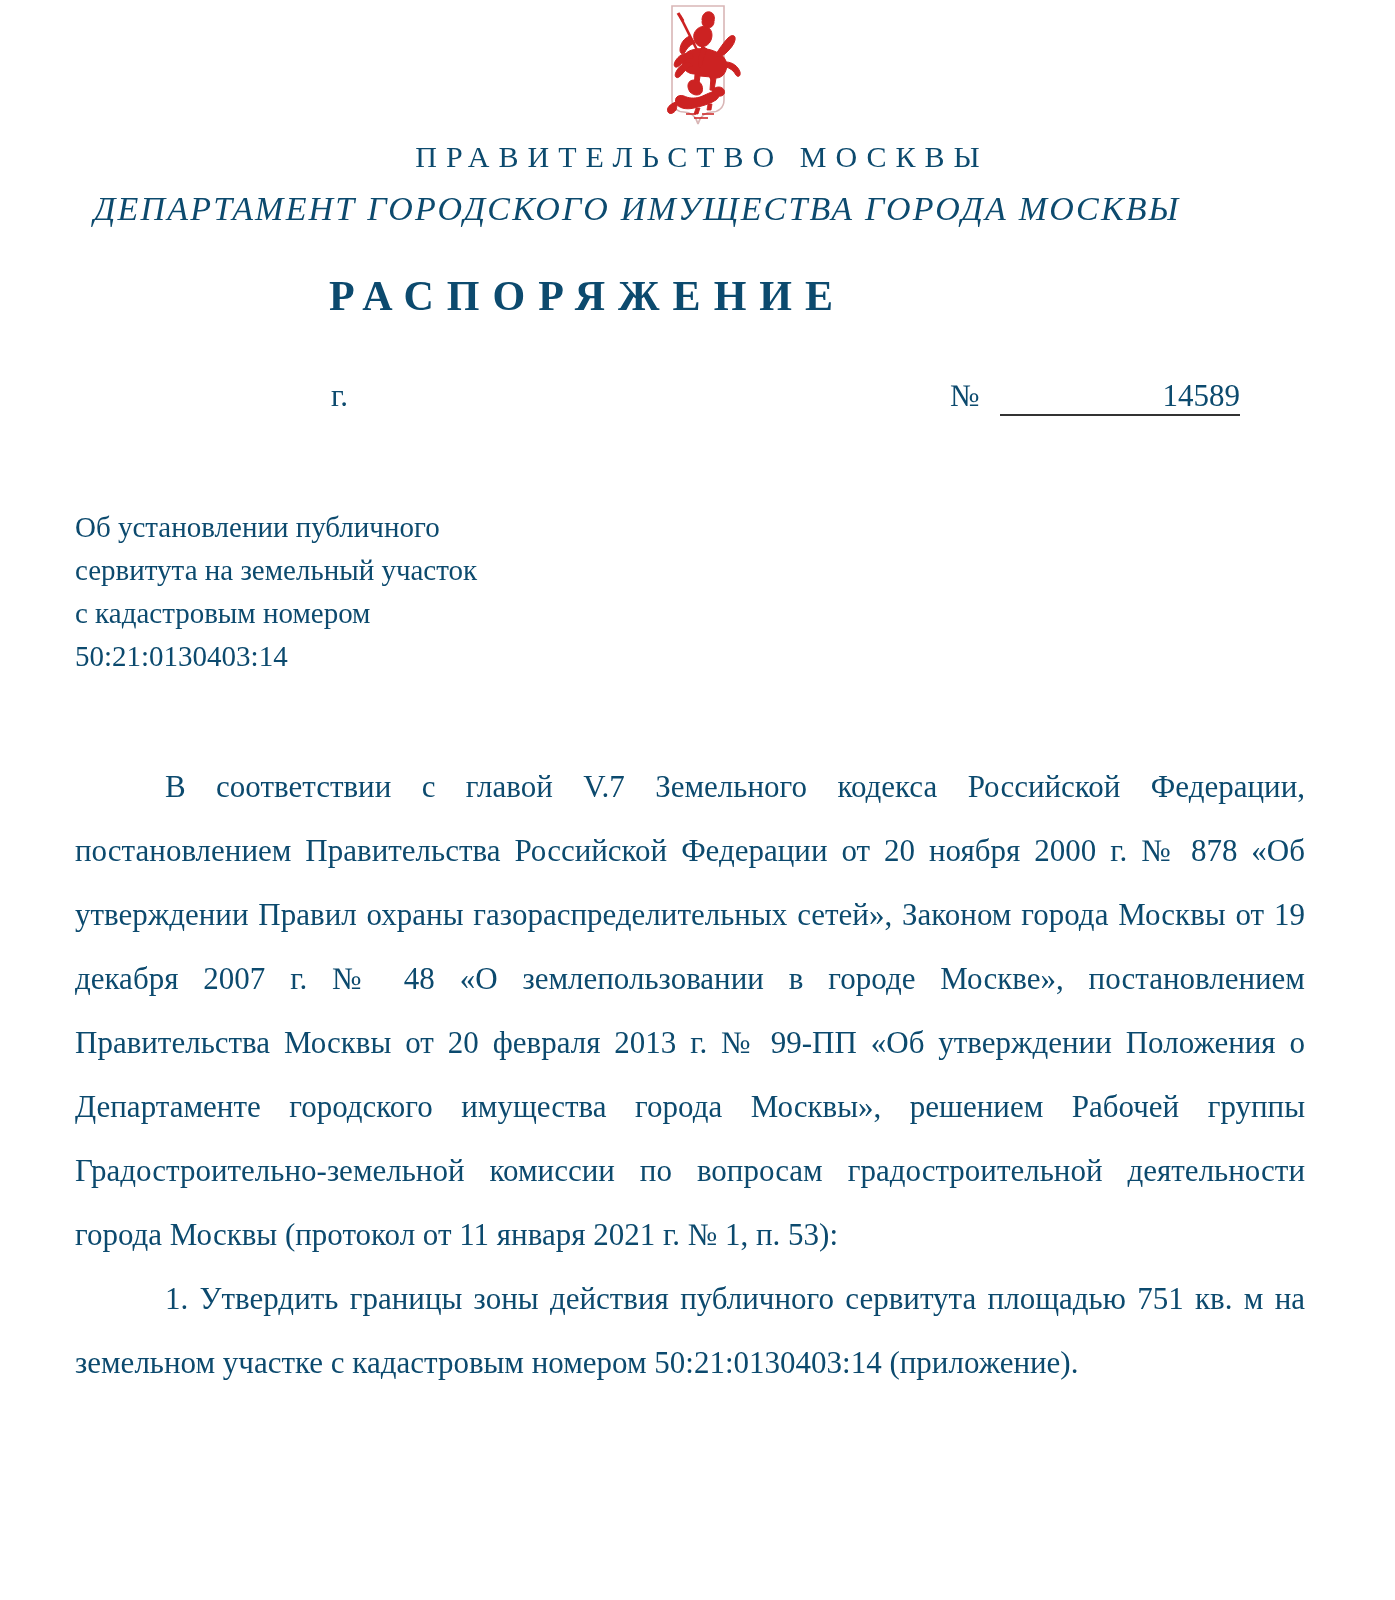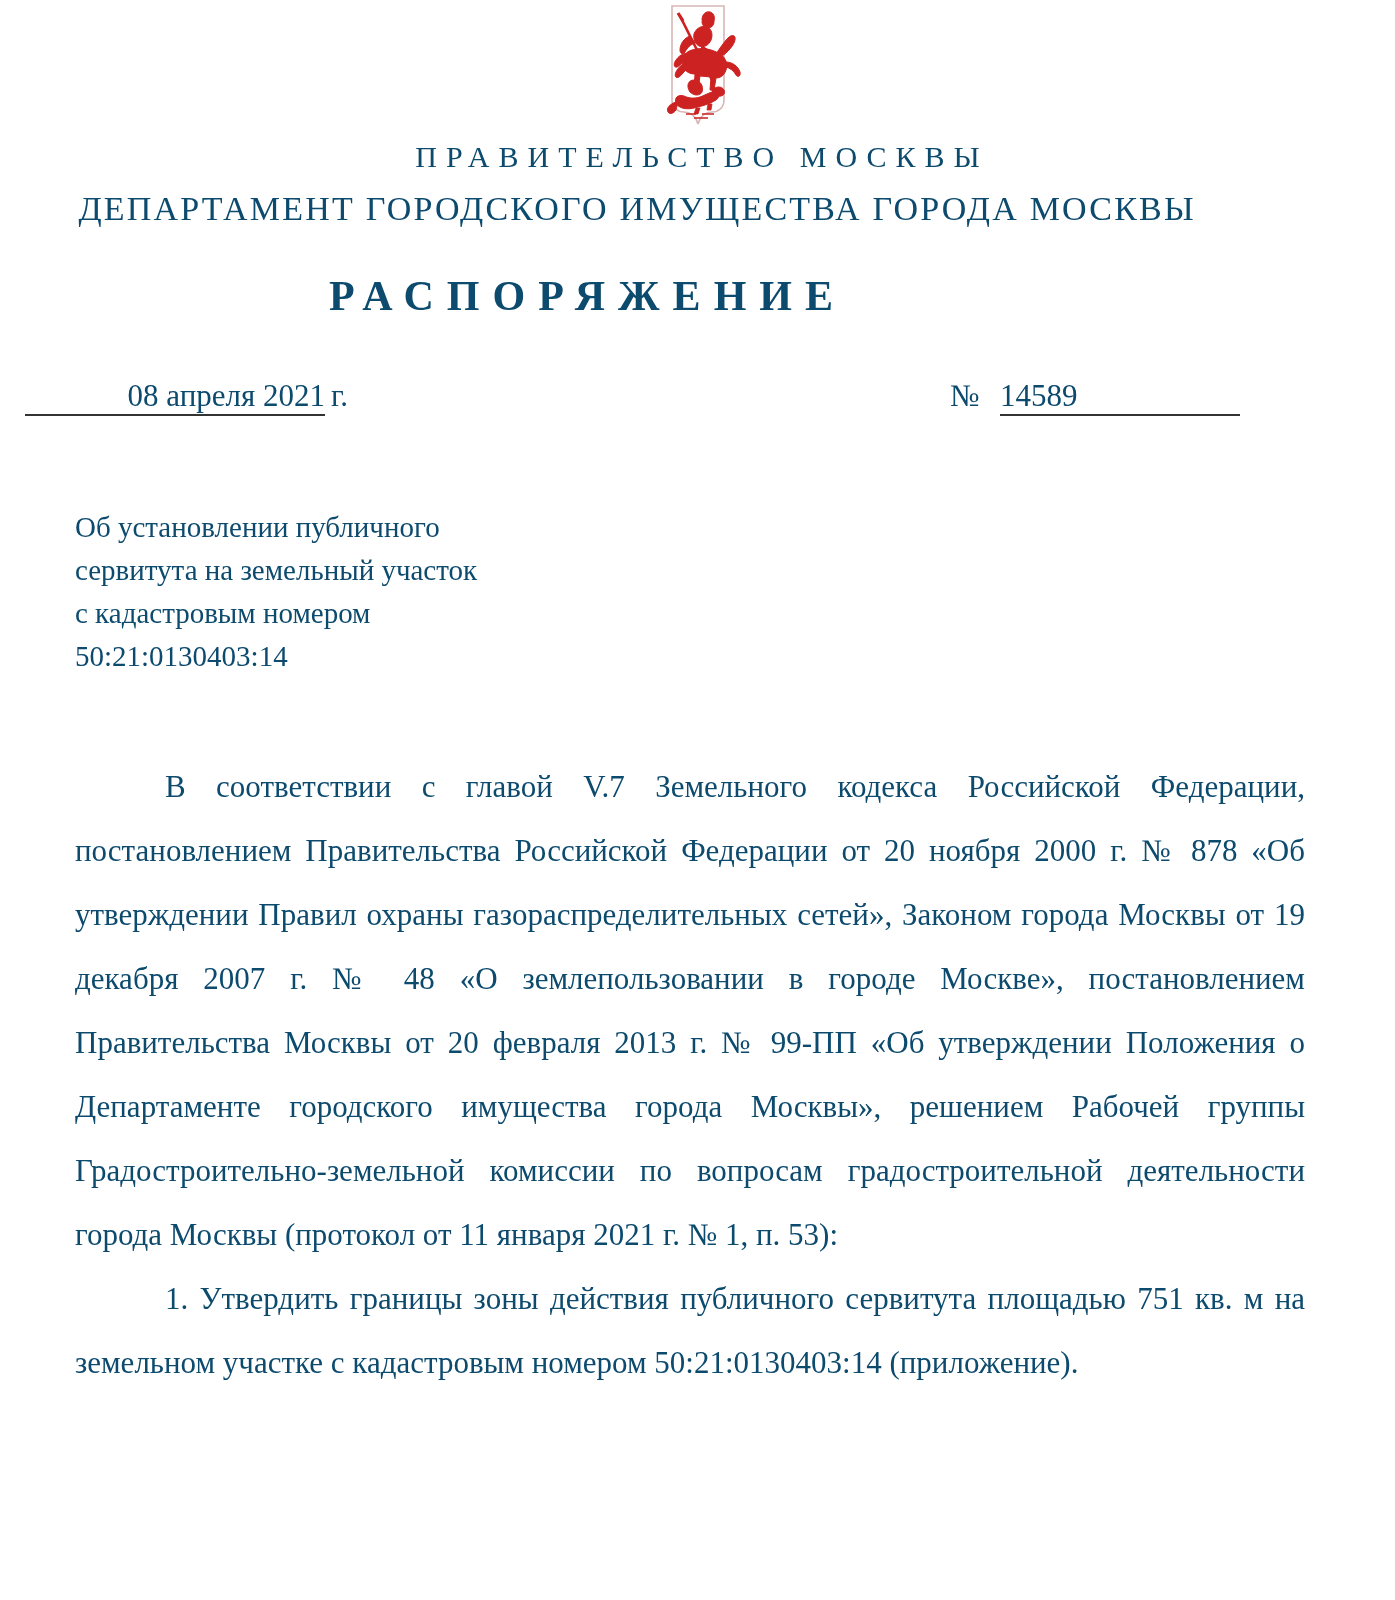--- a/index.html
+++ b/index.html
@@ -48,20 +48,21 @@
   .org-line-2 {
     position: absolute;
     left: 0; top: 190px;
     width: 1272px;
     text-align: center;
     font-size: 34px;
     letter-spacing: 2.2px;
     text-indent: 2.2px;
     white-space: nowrap;
     font-weight: 400;
+    font-style: italic;
   }
 
   
   .doc-type {
     position: absolute;
     left: 0; top: 272px;
     width: 1162px;
     text-align: center;
     font-size: 42px;
     font-weight: bold;
@@ -102,21 +103,21 @@
     line-height: 36px;
     white-space: nowrap;
   }
   .num-field {
     position: absolute;
     left: 1000px;
     top: 378px;
     width: 240px;
     height: 38px;
     border-bottom: 2px solid #333;
-    text-align: left;
+    text-align: right;
     box-sizing: border-box;
   }
   .num-value {
     font-size: 31px;
     line-height: 36px;
     white-space: nowrap;
   }
 
   
   .subject {
@@ -215,23 +216,20 @@
         </g>
       </svg>
     </div>
   </div>
 
   <div class="org-line-1">ПРАВИТЕЛЬСТВО МОСКВЫ</div>
   <div class="org-line-2">ДЕПАРТАМЕНТ ГОРОДСКОГО ИМУЩЕСТВА ГОРОДА МОСКВЫ</div>
 
   <div class="doc-type">РАСПОРЯЖЕНИЕ</div>
 
-  <div class="date-field">
-    <span class="date-value">08 апреля 2021</span>
-  </div>
   <span class="date-suffix">г.</span>
 
   <span class="num-label">№</span>
   <div class="num-field">
     <span class="num-value">14589</span>
   </div>
 
   <div class="subject">
     <div>Об установлении публичного</div>
     <div>сервитута на земельный участок</div>

